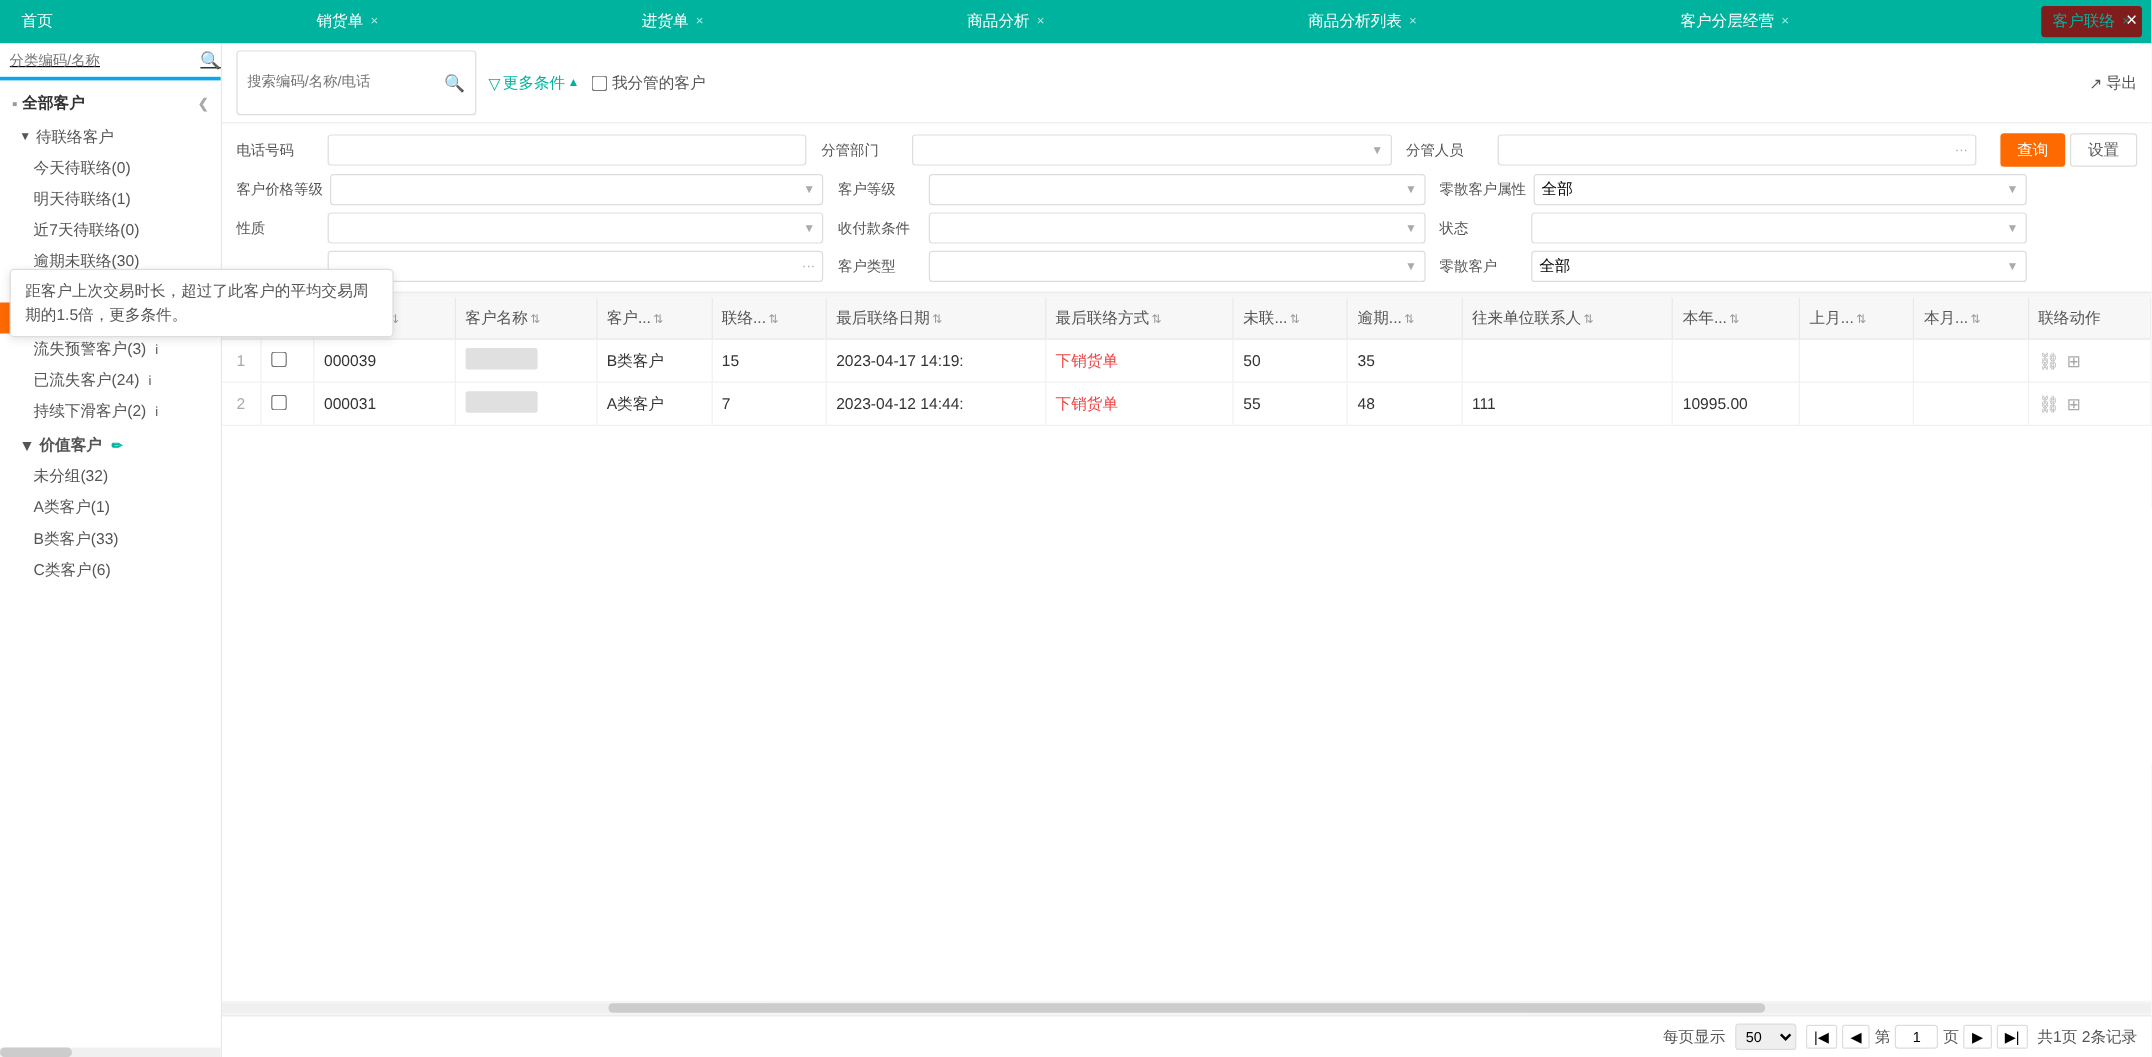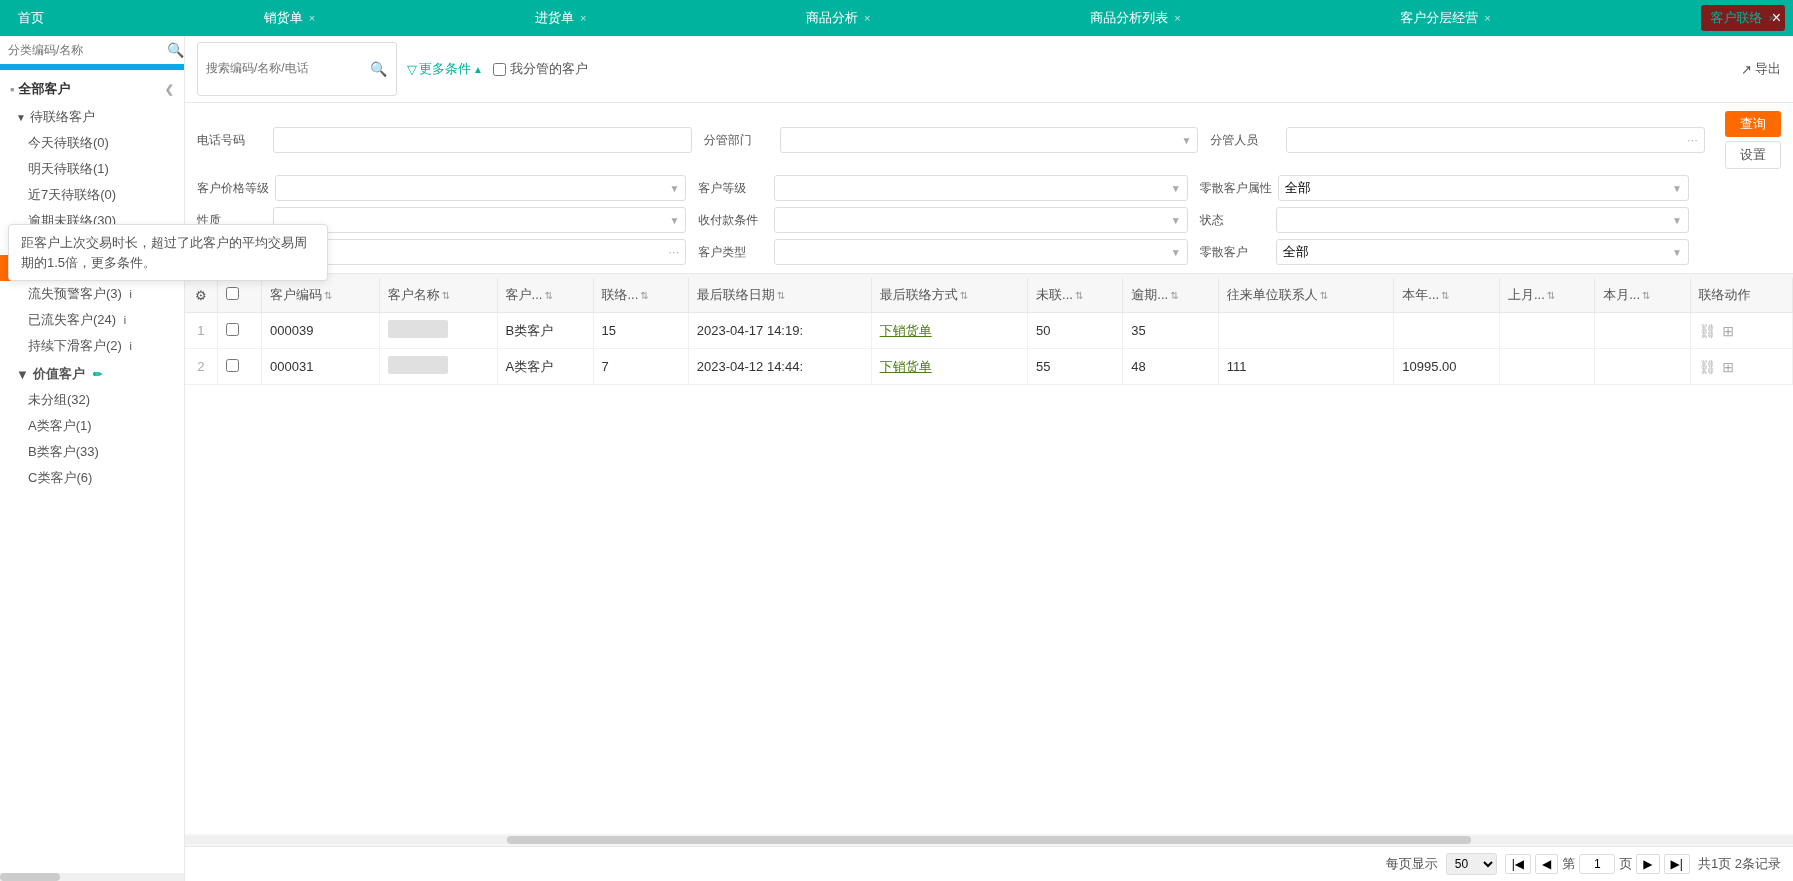--- a/index.html
+++ b/index.html
@@ -56,22 +56,23 @@
       background: #fff;
       border-right: 1px solid #e8e8e8;
       display: flex;
       flex-direction: column;
       overflow: hidden;
     }
     .sidebar-search {
       display: flex;
       align-items: center;
       padding: 6px 8px;
-      border-bottom: 6px solid #0ea5e9;
+      border-bottom: 3px solid #0ea5e9;
       gap: 4px;
+      text-decoration: underline;
     }
     .sidebar-search input {
       border: none;
       outline: none;
       flex: 1;
       font-size: 12px;
       color: #666;
     }
     .sidebar-search .search-icon {
       color: #aaa;
@@ -228,21 +229,20 @@
       cursor: pointer;
       min-height: 26px;
       background: #fff;
     }
     .filter-field .field-input .arrow-down {
       color: #aaa;
       font-size: 10px;
     }
     .filter-actions {
       display: flex;
-      flex-direction: column;
       gap: 4px;
       margin-left: 8px;
     }
     .btn-query {
       background: #ff6a00;
       color: #fff;
       border: none;
       border-radius: 3px;
       padding: 4px 14px;
       font-size: 13px;
@@ -289,22 +289,21 @@
       border-bottom: 1px solid #f0f0f0;
     }
     table tbody td {
       padding: 7px 8px;
       color: #333;
       border-right: 1px solid #f0f0f0;
       white-space: nowrap;
     }
     table tbody td:first-child { text-align: center; color: #aaa; }
     .link-text {
-      color: #4d7c0f;
-      text-decoration: underline;
+      color: #ef4444;
       cursor: pointer;
     }
     .action-icons {
       display: flex;
       gap: 6px;
     }
     .action-icon {
       color: #aaa;
       cursor: pointer;
       font-size: 14px;

